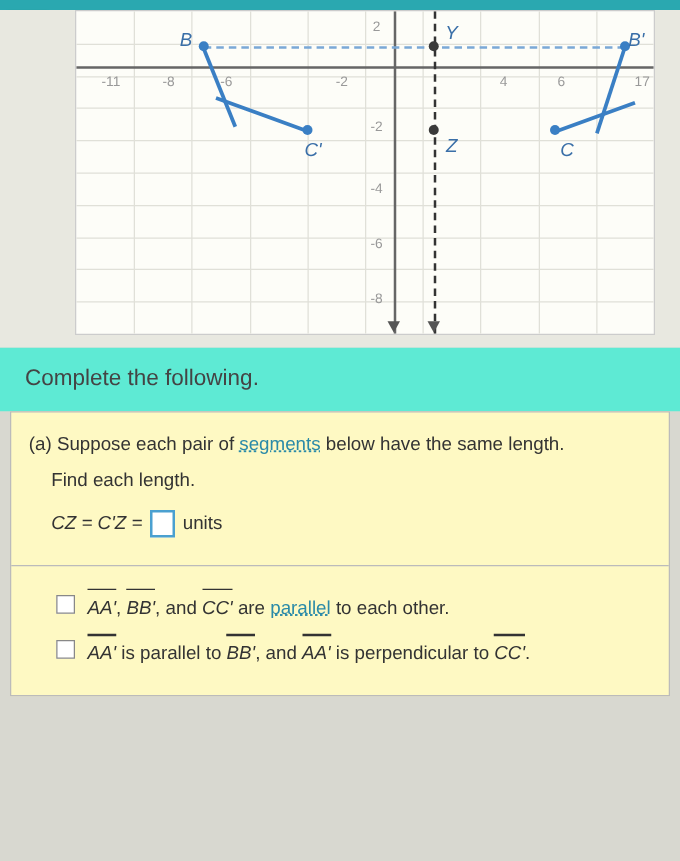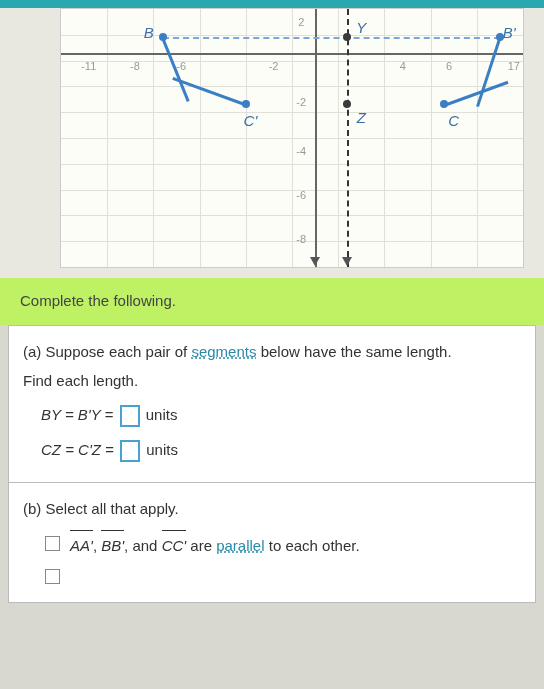--- a/index.html
+++ b/index.html
@@ -83,28 +83,28 @@
       transform: translate(-50%, -50%);
     }
     .shape-line {
       position: absolute;
       background: #3a7fc4;
       height: 2.5px;
       transform-origin: left center;
     }
     .prompt {
       padding: 14px 20px 16px 20px;
-      font-size: 15px;
+      font-size: 18px;
       color: #444;
-      background: #bef264;
+      background: #5eead4;
     }
     .question-box {
       margin: 0 8px 8px 8px;
       border: 1px solid #bbb;
-      background: #ffffff;
+      background: #fef9c3;
     }
     .part {
       padding: 12px 14px;
       border-top: 1px solid #bbb;
       font-size: 15px;
       line-height: 1.9;
     }
     .part:first-child { border-top: none; }
     .link-term {
       color: #2a8aa8;
@@ -241,37 +241,36 @@
   </div>
 </div>
 
 <div class="prompt">Complete the following.</div>
 
 <div class="question-box">
   <div class="part">
     <div>
       <span>(a) Suppose each pair of </span><span class="link-term">segments</span><span> below have the same length.</span>
     </div>
-    <div style="margin-left:0">Find each length.</div>
-    <div class="eq-line">
-      <span>BY = B'Y = </span><span class="input-box"></span><span style="font-style:normal"> units</span>
-    </div>
+    <div style="margin-left:18px">Find each length.</div>
     <div class="eq-line">
       <span>CZ = C'Z = </span><span class="input-box"></span><span style="font-style:normal"> units</span>
     </div>
   </div>
 
   <div class="part">
-    <div>(b) Select all that apply.</div>
 
 
     <div class="checkbox-row">
       <div class="checkbox"></div>
       <div>
         <span class="seg">AA'</span><span>, </span><span class="seg">BB'</span><span>, and </span><span class="seg">CC'</span><span> are </span><span class="link-term">parallel</span><span> to each other.</span>
       </div>
     </div>
 
     <div class="checkbox-row">
       <div class="checkbox"></div>
+      <div>
+        <span class="seg">AA'</span><span> is parallel to </span><span class="seg">BB'</span><span>, and </span><span class="seg">AA'</span><span> is perpendicular to </span><span class="seg">CC'</span><span>.</span>
+      </div>
     </div>
   </div>
 </div>
 
 </body></html>

